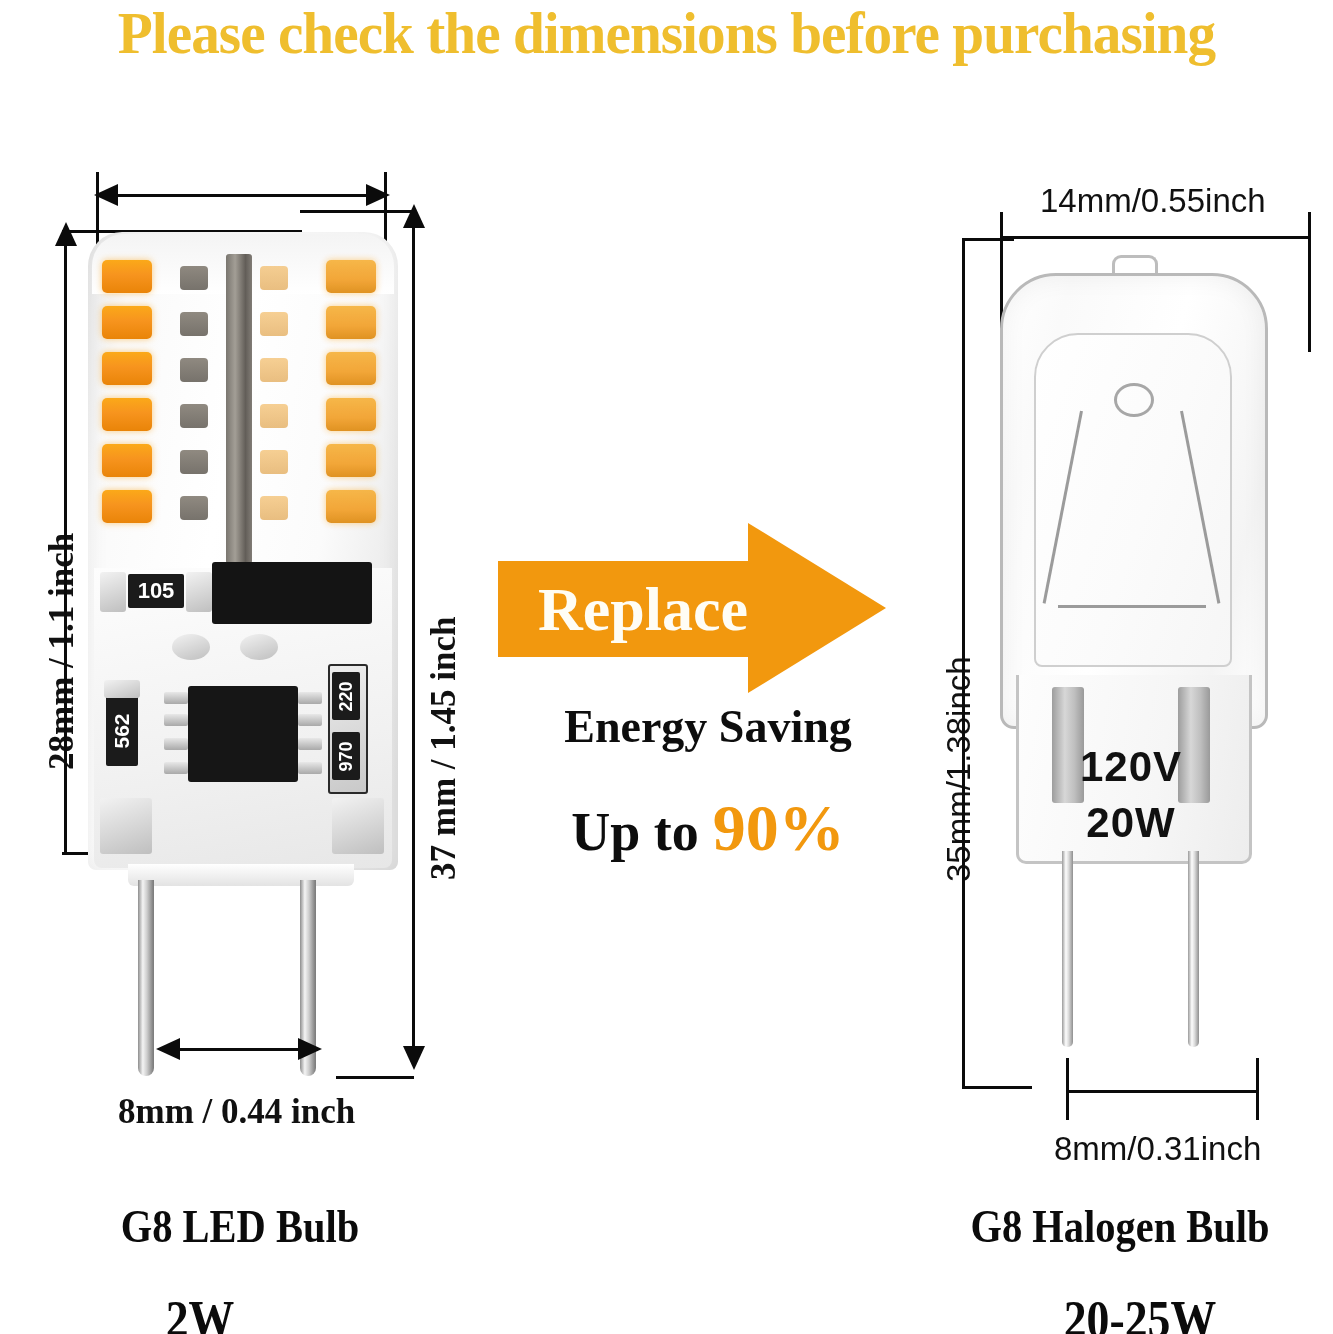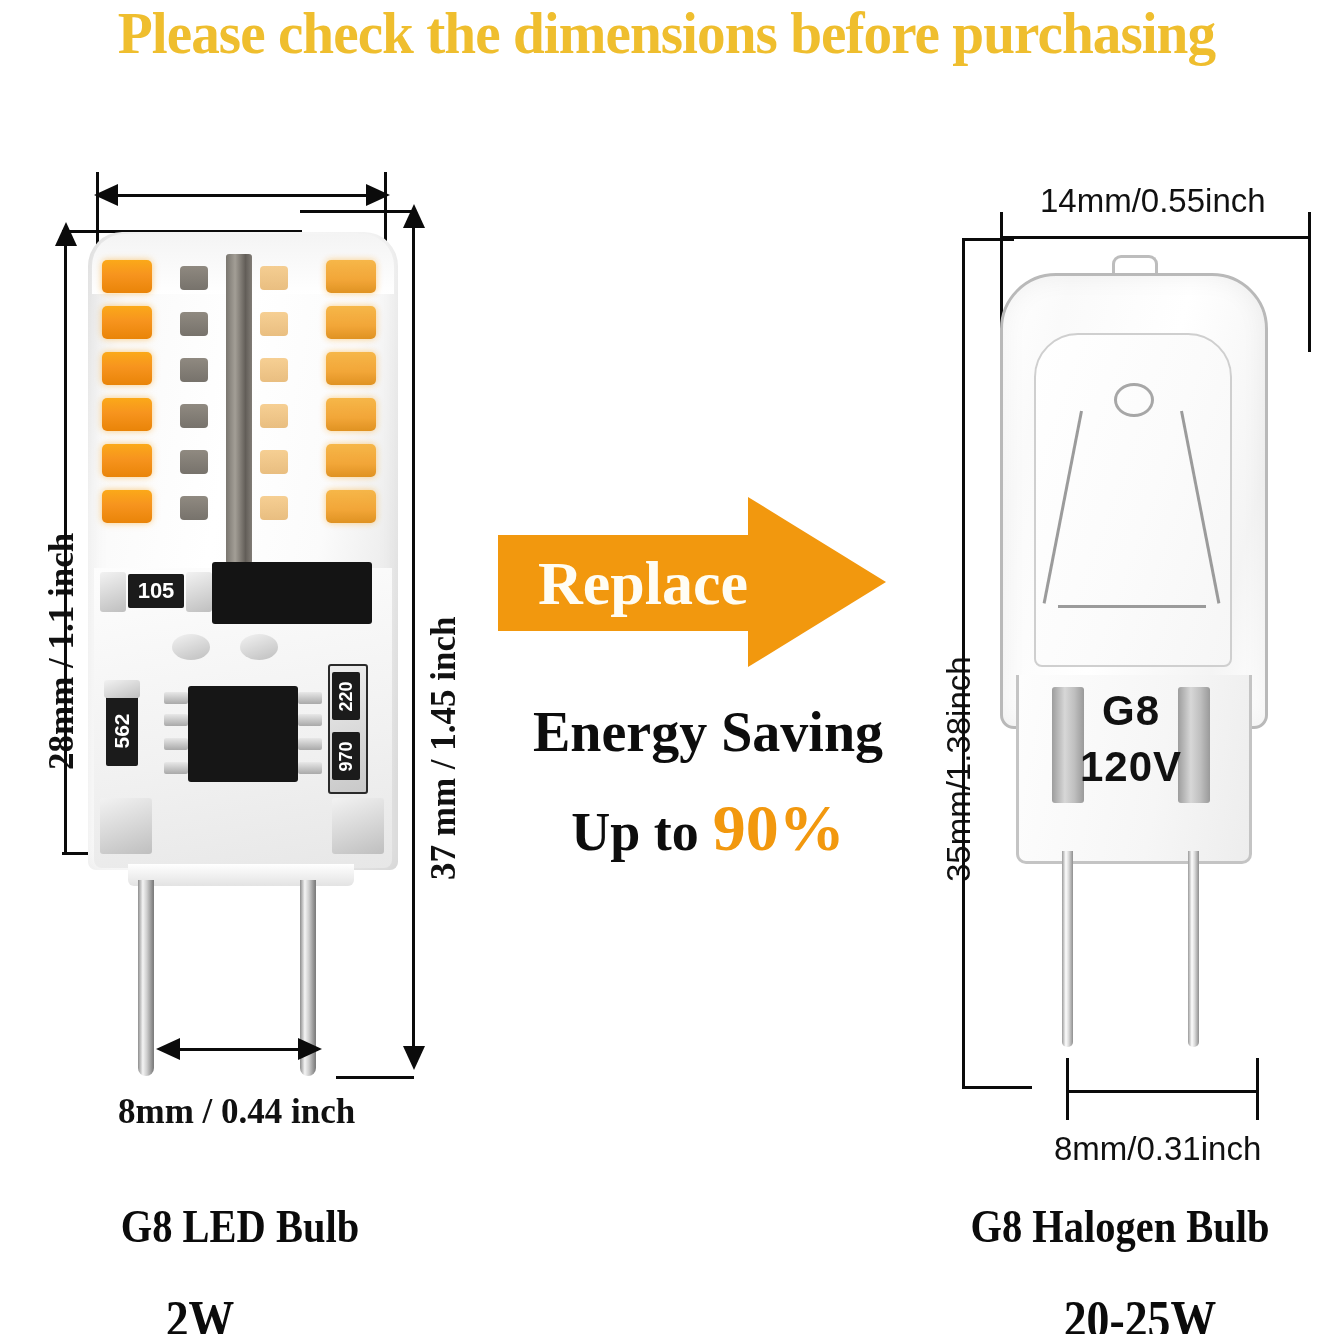--- a/index.html
+++ b/index.html
@@ -94,35 +94,35 @@
   .pin{
     position:absolute;width:16px;border-radius:0 0 8px 8px;
     background:linear-gradient(90deg,#8d8d8d,#f4f4f4 30%,#cfcfcf 55%,#7f7f7f 95%);
   }
   .pin.halogen{
     width:11px;border-radius:0 0 5px 5px;
     background:linear-gradient(90deg,#9a9a9a,#fdfdfd 35%,#dcdcdc 60%,#8f8f8f);
   }
 
   
-  #replace-arrow{position:absolute;left:498px;top:497px;width:410px;height:170px;}
+  #replace-arrow{position:absolute;left:498px;top:523px;width:410px;height:170px;}
   .arrow-shaft{position:absolute;left:0;top:38px;width:278px;height:96px;background:#F2980E;}
   .arrow-head{
     position:absolute;left:250px;top:0;width:0;height:0;
     border-top:85px solid transparent;border-bottom:85px solid transparent;
     border-left:138px solid #F2980E;
   }
   #replace-label{
     position:absolute;left:40px;top:46px;width:280px;
     font-family:"Liberation Serif", serif;font-weight:bold;font-size:62px;
     color:#FFFDF4;line-height:80px;letter-spacing:0px;
   }
   #energy-saving{
     position:absolute;left:498px;top:700px;width:420px;text-align:center;
-    font-family:"Liberation Serif", serif;font-weight:bold;font-size:56px;color:#0d0d0d;
+    font-family:"Liberation Serif", serif;font-weight:bold;font-size:46px;color:#0d0d0d;
   }
   #upto-row{
     position:absolute;left:498px;top:790px;width:420px;text-align:center;
     font-family:"Liberation Serif", serif;font-weight:bold;font-size:54px;color:#0d0d0d;
     white-space:nowrap;
   }
   #upto-row .pct{color:#F2980E;font-size:66px;margin-left:14px;}
 
   
   #halogen-bulb{position:absolute;left:1000px;top:255px;width:262px;height:640px;}
@@ -305,22 +305,22 @@
     <div class="fil-coil" style="left:114px;top:128px;"></div>
     <div class="fil-wire" style="left:80px;top:156px;width:3px;height:196px;transform:rotate(11deg);transform-origin:50% 0;"></div>
     <div class="fil-wire" style="left:180px;top:156px;width:3px;height:196px;transform:rotate(-11deg);transform-origin:50% 0;"></div>
     <div class="fil-wire" style="left:58px;top:350px;width:148px;height:3px;"></div>
 
     <div class="hal-skirt"></div>
 
     <div class="hal-post" style="left:52px;top:432px;"></div>
     <div class="hal-post" style="left:178px;top:432px;"></div>
 
-    <div class="hal-text" style="top:430px;">G8</div>
     <div class="hal-text" style="top:486px;">120V</div>
+    <div class="hal-text" style="top:542px;">20W</div>
 
     <div class="pin halogen" style="left:62px;top:596px;height:196px;"></div>
     <div class="pin halogen" style="left:188px;top:596px;height:196px;"></div>
   </div>
 
   <div class="tick vline" style="left:1066px;top:1058px;height:62px;"></div>
   <div class="tick vline" style="left:1256px;top:1058px;height:62px;"></div>
   <div class="dimline hline" style="left:1066px;top:1090px;width:192px;"></div>
   <div class="lbl sans-lbl" style="left:1054px;top:1130px;">8mm/0.31inch</div>
 

